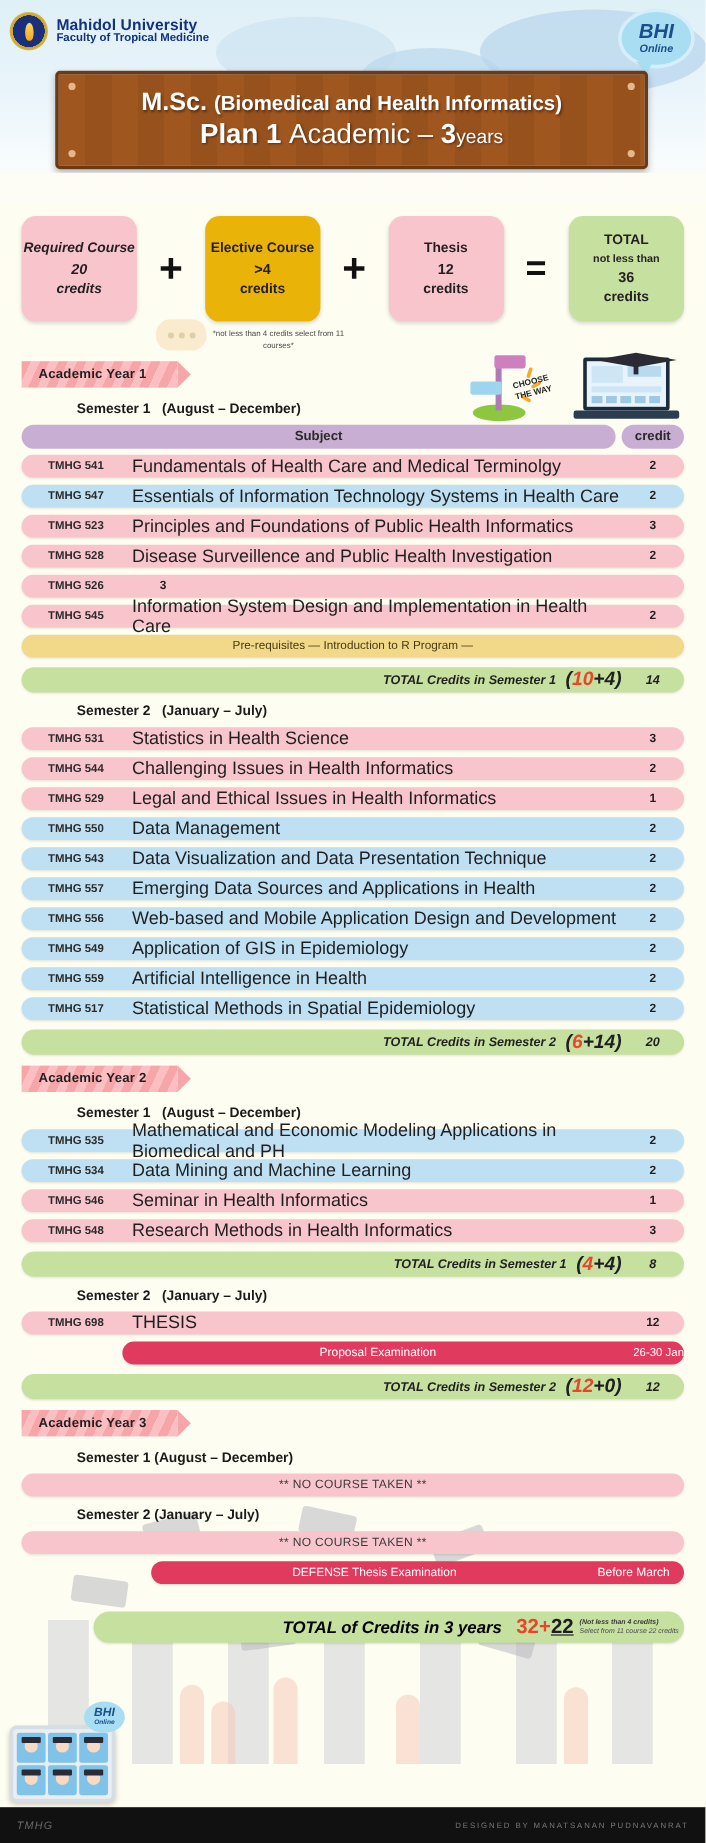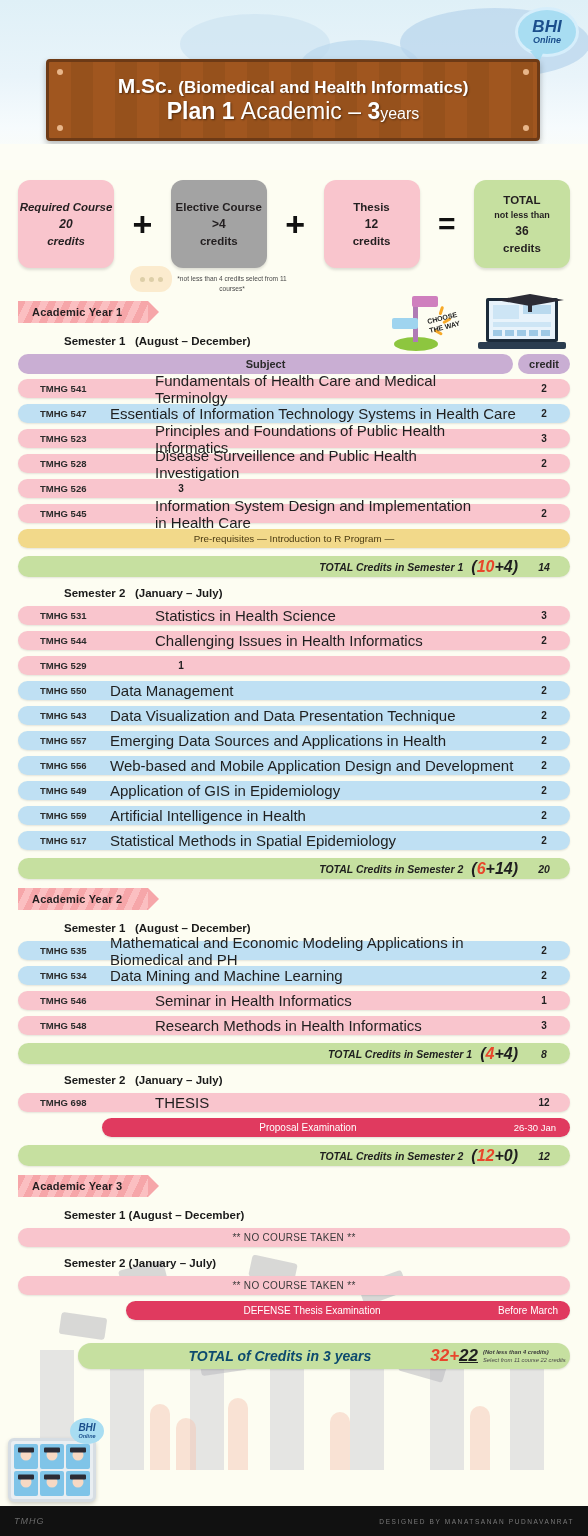--- a/index.html
+++ b/index.html
@@ -97,21 +97,21 @@
   .hdr-row { display:flex; gap: 5px; margin-bottom: 5px; }
   .hdr-subject { flex: 1; height: 20px; border-radius: 10px; background:#c9aed3;
     display:flex; align-items:center; justify-content:center;
     font-size: 11px; font-weight: bold; color:#2a2a2a; }
   .hdr-credit { width: 52px; height: 20px; border-radius: 10px; background:#c9aed3;
     display:flex; align-items:center; justify-content:center;
     font-size: 11px; font-weight: bold; color:#2a2a2a; }
 
   .row { display:flex; align-items:center; height: 19px; border-radius: 10px;
     margin-bottom: 6px; box-shadow: 0 1px 2px rgba(0,0,0,.10); }
-  .row.required { background:#f9c5cd;gap:45px; }
+  .row.required { background:#f9c5cd; }
   .row.elective { background:#bfe0f3; }
   .row.prereq { background:#f2d98a; justify-content:center; }
   .row .code { width: 92px; padding-left: 22px; font-size: 9.5px; font-weight:600; color:#2b2b2b; }
   .row .name { flex:1; font-size: 15px; color:#1f1f1f; }
   .row .cr { width: 52px; text-align:center; font-size: 10px; font-weight: bold; color:#1f1f1f; }
   .row.prereq .ptext { font-size: 9.8px; color:#4a3a12; }
 
   .row.nocourse { background:#f9c5cd; justify-content:center; }
   .row.nocourse .ptext { font-size: 10px; color:#3a3a3a; letter-spacing:.3px; }
 
@@ -120,30 +120,30 @@
   .total-row .tlabel { flex:1; text-align:right; padding-right: 8px;
     font-size: 10.5px; font-weight: bold; font-style: italic; color:#1f1f1f; }
   .total-row .tparen { font-size: 16px; font-weight: bold; font-style: italic; color:#1f1f1f; }
   .total-row .tparen .hl { color:#e8462b; }
   .total-row .tsum { width: 52px; text-align:center; font-size: 10.5px; font-weight: bold;
     font-style: italic; color:#1f1f1f; }
 
   .exam-row { display:flex; align-items:center; height: 19px; border-radius: 10px;
     background:#e03a5f; margin: 0 0 6px 84px; box-shadow: 0 1px 2px rgba(0,0,0,.12); }
   .exam-row .elabel { flex:1; text-align:center; font-size: 10px; color:#fff; }
-  .exam-row .edate { padding-right: 14px; font-size: 9.5px; color:#fff; }
+  .exam-row .edate { font-size: 9.5px; color:#fff; }
 
   .exam-row.defense { margin: 0 0 23px 108px; }
   .exam-row.defense .edate { padding-right: 12px; font-size: 10px; }
 
   .grand-total { display:flex; align-items:center; height: 26px; border-radius: 13px;
     background:#c6e0a0; margin: 8px 0 0 60px; box-shadow: 0 1px 2px rgba(0,0,0,.12); }
   .grand-total .glabel { flex:1; text-align:right; padding-right: 12px;
-    font-size: 14px; font-weight: bold; font-style: italic; color:#0c4a6e; }
-  .grand-total .gnum { font-size: 17px; font-weight: bold; font-style: italic; color:#e8462b;margin-left:47px; }
+    font-size: 14px; font-weight: bold; font-style: italic; color:#000000; }
+  .grand-total .gnum { font-size: 17px; font-weight: bold; color:#e8462b; }
   .grand-total .gnum u { color:#1f1f1f; }
   .grand-total .gnote { width: 92px; padding-left: 5px; font-size: 5.8px; line-height:1.4; }
   .grand-total .gnote .n1 { font-weight: bold; font-style: italic; color:#3a3a3a; }
   .grand-total .gnote .n2 { font-style: italic; color:#4a4a4a; }
 
   
   .ill { position: absolute; pointer-events: none; }
   .laptop { right: 16px; top: 292px; width: 104px; height: 62px; }
   .signpost { right: 128px; top: 292px; width: 78px; height: 60px; }
 
@@ -176,20 +176,27 @@
   .footer-bar .fr { font-size: 6.5px; color:#7a7a7a; letter-spacing: 1.6px; }
 </style>
 </head>
 <body>
 
 <div class="header">
   <div class="cloud c1"></div>
   <div class="cloud c2"></div>
   <div class="cloud c3"></div>
 
+  <div class="mu-logo">
+    <div class="mu-seal"></div>
+    <div class="mu-text">
+      <div class="l1">Mahidol University</div>
+      <div class="l2">Faculty of Tropical Medicine</div>
+    </div>
+  </div>
 
   <div class="bhi-badge">
     <div class="b1">BHI</div>
     <div class="b2">Online</div>
   </div>
 
   <div class="sign">
     <span class="screw s1"></span>
     <span class="screw s2"></span>
     <span class="screw s3"></span>
@@ -210,21 +217,21 @@
   <div class="cloudband2"></div>
 </div>
 
 <div class="summary">
   <div class="cbox" id="box0" style="background: rgb(249, 197, 205); font-style: italic;">
     <div class="t">Required Course</div>
     <div class="n">20</div>
     <div class="u">credits</div>
   </div>
   <div class="op">+</div>
-  <div class="cbox" id="box1" style="background: #a3a3a3;">
+  <div class="cbox" id="box1" style="background: #eab308;">
     <div class="t">Elective Course</div>
     <div class="n">&gt;4</div>
     <div class="u">credits</div>
   </div>
   <div class="op">+</div>
   <div class="cbox" id="box2" style="background: rgb(249, 197, 205);">
     <div class="t">Thesis</div>
     <div class="n">12</div>
     <div class="u">credits</div>
   </div>
@@ -340,20 +347,21 @@
       <span class="name">Statistics in Health Science</span>
       <span class="cr">3</span>
     </div>
     <div class="row required">
       <span class="code">TMHG 544</span>
       <span class="name">Challenging Issues in Health Informatics</span>
       <span class="cr">2</span>
     </div>
     <div class="row required">
       <span class="code">TMHG 529</span>
+      <span class="name">Legal and Ethical Issues in Health Informatics</span>
       <span class="cr">1</span>
     </div>
     <div class="row elective">
       <span class="code">TMHG 550</span>
       <span class="name">Data Management</span>
       <span class="cr">2</span>
     </div>
     <div class="row elective">
       <span class="code">TMHG 543</span>
       <span class="name">Data Visualization and Data Presentation Technique</span>

